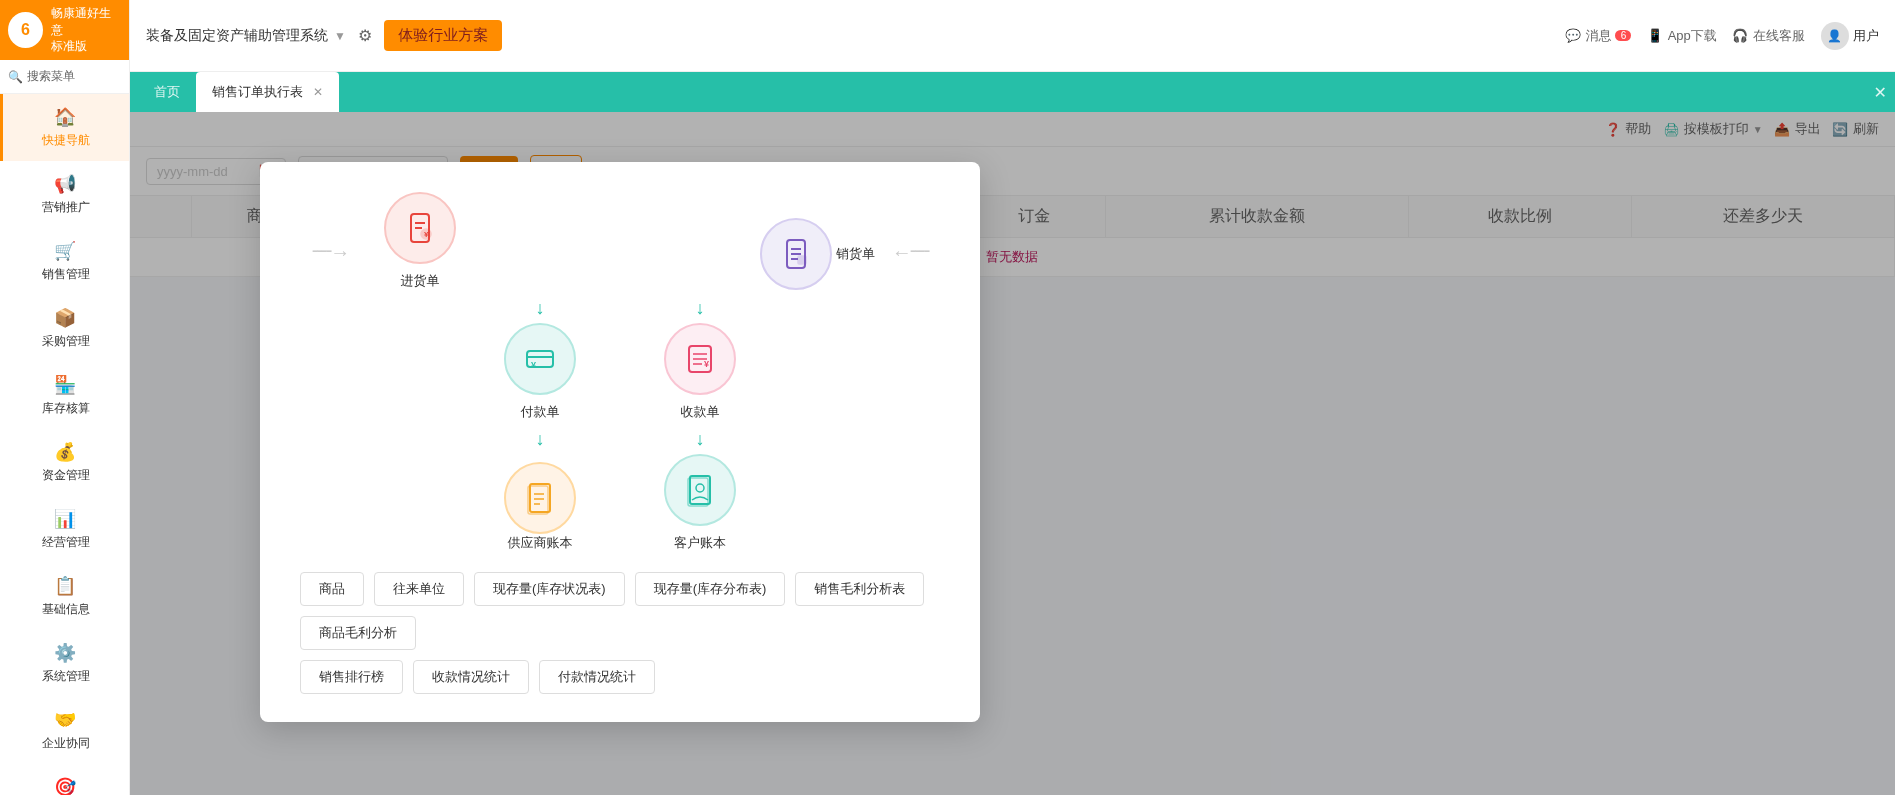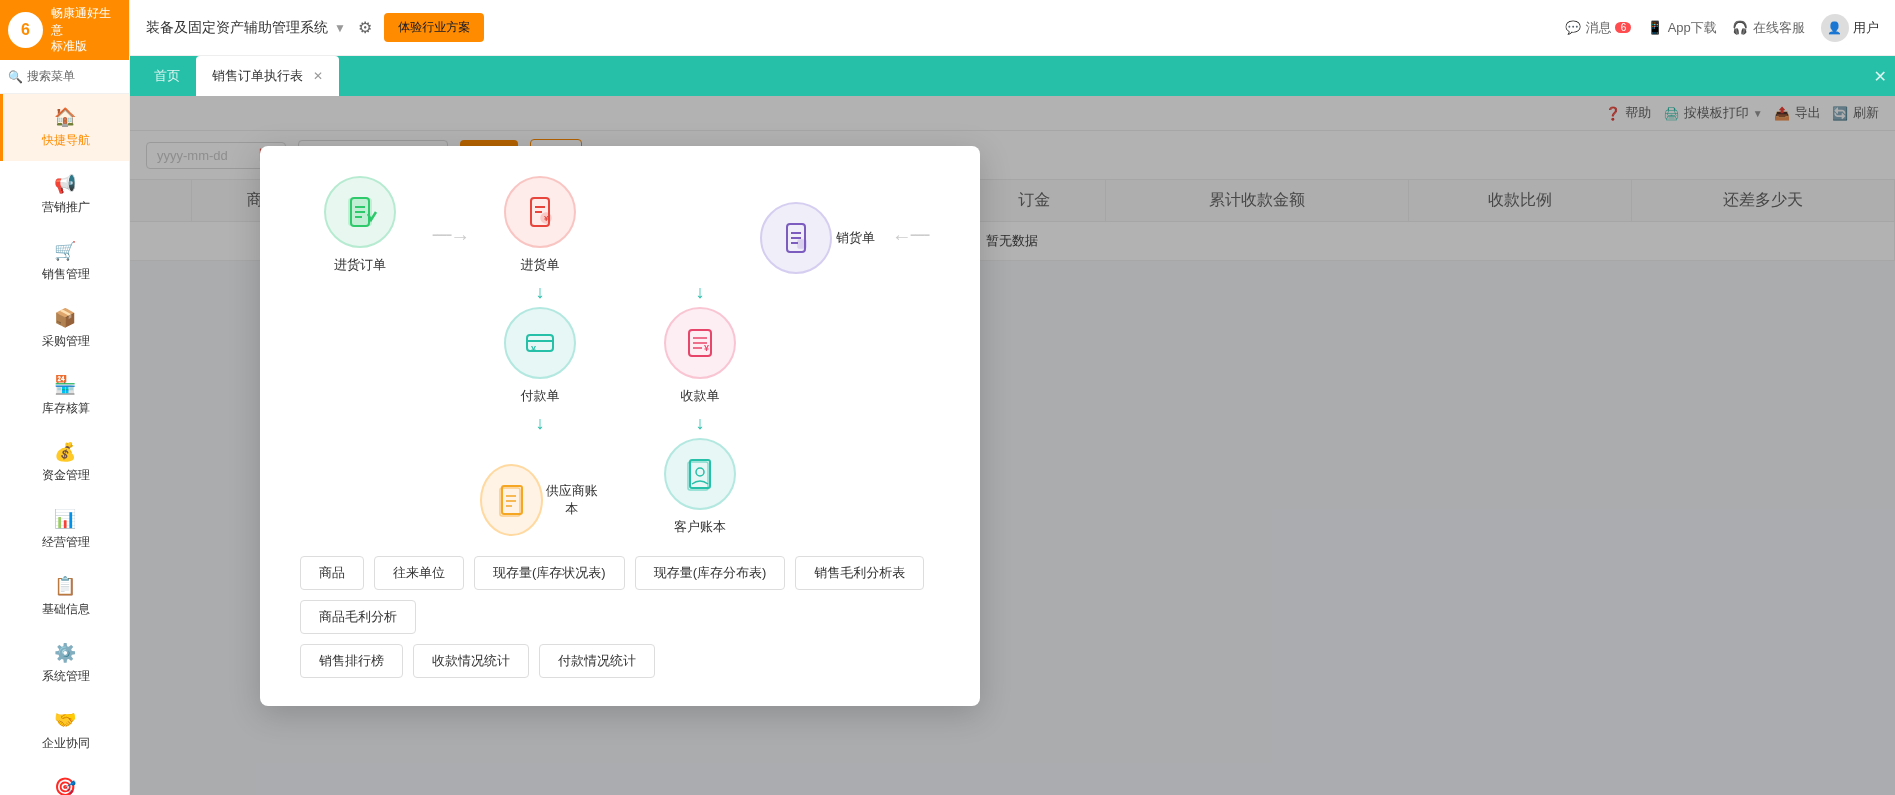--- a/index.html
+++ b/index.html
@@ -16,25 +16,25 @@
     .sidebar-search { padding: 8px; border-bottom: 1px solid #f0f0f0; display: flex; align-items: center; gap: 4px; color: #666; font-size: 12px; cursor: pointer; }
     .sidebar-nav { flex: 1; overflow-y: auto; }
     .sidebar-item { display: flex; flex-direction: column; align-items: center; padding: 12px 8px; cursor: pointer; color: #333; font-size: 12px; gap: 4px; border-left: 3px solid transparent; }
     .sidebar-item.active { background: #fff3e8; border-left: 3px solid #ff8c00; color: #ff8c00; }
     .sidebar-item .icon { font-size: 18px; }
 
     
     .main-area { flex: 1; display: flex; flex-direction: column; overflow: hidden; }
 
     
-    .topbar { height: 56px; background: #fff; border-bottom: 1px solid #eee; display: flex; align-items: center; padding: 0 16px; gap: 12px; }
+    .topbar { height: 72px; background: #fff; border-bottom: 1px solid #eee; display: flex; align-items: center; padding: 0 16px; gap: 12px; }
     .topbar-system { display: flex; align-items: center; gap: 6px; font-size: 14px; color: #333; }
     .topbar-dropdown { color: #999; font-size: 12px; cursor: pointer; }
     .topbar-gear { color: #666; cursor: pointer; font-size: 16px; }
-    .topbar-trial-btn { background: #ff8c00; color: #0f172a; border: none; border-radius: 4px; padding: 6px 14px; font-size: 12px; cursor: pointer; }
+    .topbar-trial-btn { background: #ff8c00; color: #7f1d1d; border: none; border-radius: 4px; padding: 6px 14px; font-size: 15px; cursor: pointer; }
     .topbar-right { display: flex; align-items: center; gap: 16px; margin-left: auto; }
     .topbar-right-item { display: flex; align-items: center; gap: 4px; color: #666; font-size: 13px; cursor: pointer; }
     .badge { background: #ff4d4f; color: #fff; border-radius: 10px; font-size: 10px; padding: 0 5px; min-width: 16px; text-align: center; }
     .avatar { width: 28px; height: 28px; border-radius: 50%; background: #ddd; display: flex; align-items: center; justify-content: center; font-size: 12px; color: #666; }
 
     
     .tabbar { height: 40px; background: #26bfa8; display: flex; align-items: center; padding: 0 8px; }
     .tab { padding: 0 16px; height: 40px; display: flex; align-items: center; gap: 6px; cursor: pointer; font-size: 13px; color: rgba(255,255,255,0.85); }
     .tab.home { background: transparent; }
     .tab.active { background: #fff; color: #333; border-radius: 4px 4px 0 0; }
@@ -55,21 +55,21 @@
     .filter-select { border: 1px solid #ddd; border-radius: 4px; padding: 5px 10px; font-size: 13px; color: #333; width: 150px; display: flex; align-items: center; justify-content: space-between; }
     .filter-select-arrow { color: #999; }
     .search-btn { background: #ff8c00; color: #fff; border: none; border-radius: 4px; padding: 6px 16px; font-size: 13px; cursor: pointer; }
     .set-btn { background: #fff; color: #ff8c00; border: 1px solid #ff8c00; border-radius: 4px; padding: 6px 12px; font-size: 13px; cursor: pointer; }
     .more-filter { color: #26bfa8; font-size: 13px; cursor: pointer; }
 
     
     .table-area { overflow: auto; flex: 1; }
     .data-table { width: 100%; border-collapse: collapse; background: #fff; }
     .data-table th { background: #fafafa; border-bottom: 1px solid #eee; border-right: 1px solid #eee; padding: 10px 12px; font-size: 16px; color: #666; font-weight: 500; white-space: nowrap; }
-    .data-table td { border-bottom: 1px solid #f0f0f0; border-right: 1px solid #f0f0f0; padding: 10px 12px; font-size: 13px; color: #404040; }
+    .data-table td { border-bottom: 1px solid #f0f0f0; border-right: 1px solid #f0f0f0; padding: 10px 12px; font-size: 13px; color: #be185d; }
     .no-data { text-align: center; padding: 60px; color: #999; font-size: 14px; }
 
     
     .modal-overlay { position: absolute; top: 0; left: 0; right: 0; bottom: 0; background: rgba(0,0,0,0.3); z-index: 100; display: flex; align-items: flex-start; justify-content: flex-start; padding: 50px 0 0 130px; }
     .modal-box { background: #fff; border-radius: 8px; width: 720px; max-height: 560px; overflow: hidden; box-shadow: 0 8px 32px rgba(0,0,0,0.18); position: relative; }
     .modal-scroll { overflow-y: auto; padding: 30px 40px 20px 40px; }
     .flow-circle { width: 72px; height: 72px; border-radius: 50%; display: flex; align-items: center; justify-content: center; font-size: 28px; }
     .flow-circle.green { background: #e8f8f0; color: #2dc96b; border: 2px solid #b7ebd1; }
     .flow-circle.red-light { background: #fdecea; color: #e8453c; border: 2px solid #f9c5c2; }
     .flow-circle.purple { background: #f0eef9; color: #7c5cbf; border: 2px solid #d6cef0; }
@@ -253,33 +253,20 @@
           </tbody>
         </table>
       </div>
 
       <div class="modal-overlay">
         <div class="modal-box">
           <div class="modal-scroll">
 
             <div style="display:flex; align-items:flex-end; gap:0; margin-bottom:8px;">
 
-              <div style="display:flex;flex-direction:column;align-items:center;gap:8px;width:120px;">
-                <div class="flow-circle green">
-                  <svg width="36" height="36" viewBox="0 0 36 36">
-                      <rect x="6" y="4" width="24" height="28" rx="3" fill="#2dc96b" opacity="0.2"></rect>
-                      <rect x="9" y="4" width="18" height="28" rx="3" fill="none" stroke="#2dc96b" stroke-width="2"></rect>
-                      <line x1="13" y1="13" x2="23" y2="13" stroke="#2dc96b" stroke-width="2"></line>
-                      <line x1="13" y1="18" x2="23" y2="18" stroke="#2dc96b" stroke-width="2"></line>
-                      <line x1="13" y1="23" x2="20" y2="23" stroke="#2dc96b" stroke-width="2"></line>
-                      <polyline points="26,20 29,26 34,18" fill="none" stroke="#2dc96b" stroke-width="2.5"></polyline>
-                    </svg>
-                </div>
-                <span class="flow-label">进货订单</span>
-              </div>
 
               <div style="display:flex;align-items:center;padding-bottom:28px;color:#ccc;font-size:20px;letter-spacing:-2px;min-width:60px;justify-content:center;">
                 ----→
               </div>
 
               <div style="display:flex;flex-direction:column;align-items:center;gap:8px;width:120px;">
                 <div class="flow-circle red-light">
                   <svg width="36" height="36" viewBox="0 0 36 36">
                       <rect x="9" y="4" width="18" height="28" rx="3" fill="none" stroke="#e8453c" stroke-width="2"></rect>
                       <line x1="13" y1="13" x2="23" y2="13" stroke="#e8453c" stroke-width="2"></line>
@@ -363,21 +350,21 @@
               <div style="flex:1;"></div>
               <div style="width:120px;display:flex;justify-content:center;color:#26bfa8;font-size:18px;">↓</div>
               <div style="min-width:60px;"></div>
               <div style="width:120px;"></div>
             </div>
 
             <div style="display:flex; align-items:flex-end; gap:0; margin-bottom:20px; margin-top:4px;">
               <div style="width:120px;"></div>
               <div style="min-width:60px;"></div>
 
-              <div style="display:flex;flex-direction:row;align-items:center;gap:0;width:120px;">
+              <div style="display:flex;flex-direction:column;align-items:center;gap:0;width:120px;">
                 <div class="flow-circle orange">
                   <svg width="36" height="36" viewBox="0 0 36 36">
                       <rect x="8" y="4" width="20" height="28" rx="2" fill="none" stroke="#f5a623" stroke-width="2"></rect>
                       <rect x="6" y="6" width="20" height="28" rx="2" fill="none" stroke="#f5a623" stroke-width="1.5" opacity="0.5"></rect>
                       <line x1="12" y1="14" x2="22" y2="14" stroke="#f5a623" stroke-width="1.5"></line>
                       <line x1="12" y1="19" x2="22" y2="19" stroke="#f5a623" stroke-width="1.5"></line>
                       <line x1="12" y1="24" x2="18" y2="24" stroke="#f5a623" stroke-width="1.5"></line>
                     </svg>
                 </div>
                 <span class="flow-label">供应商账本</span>

